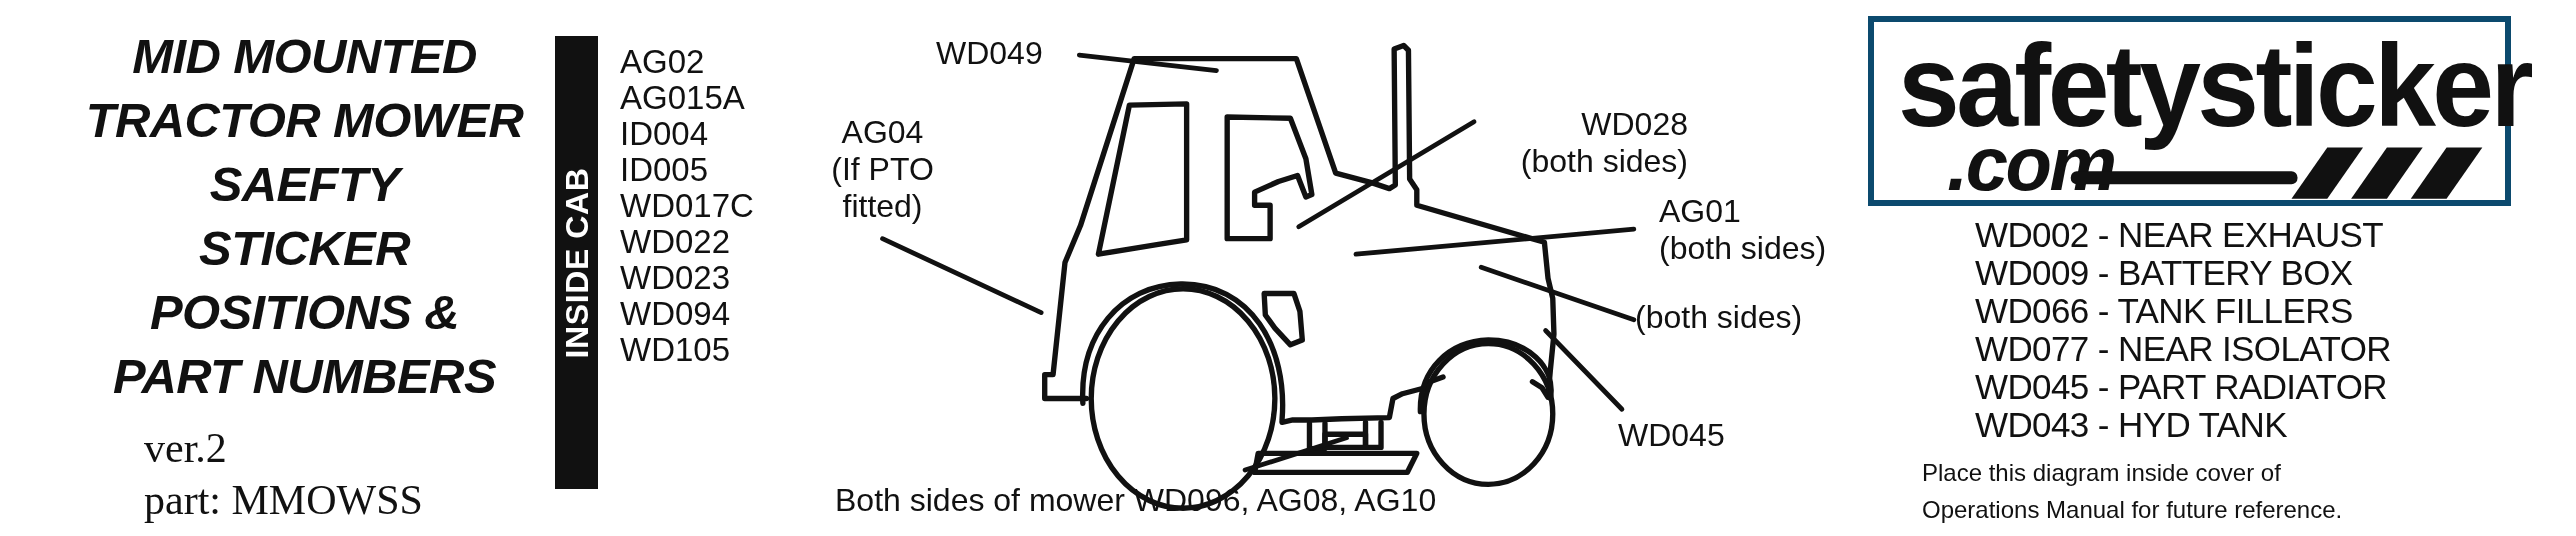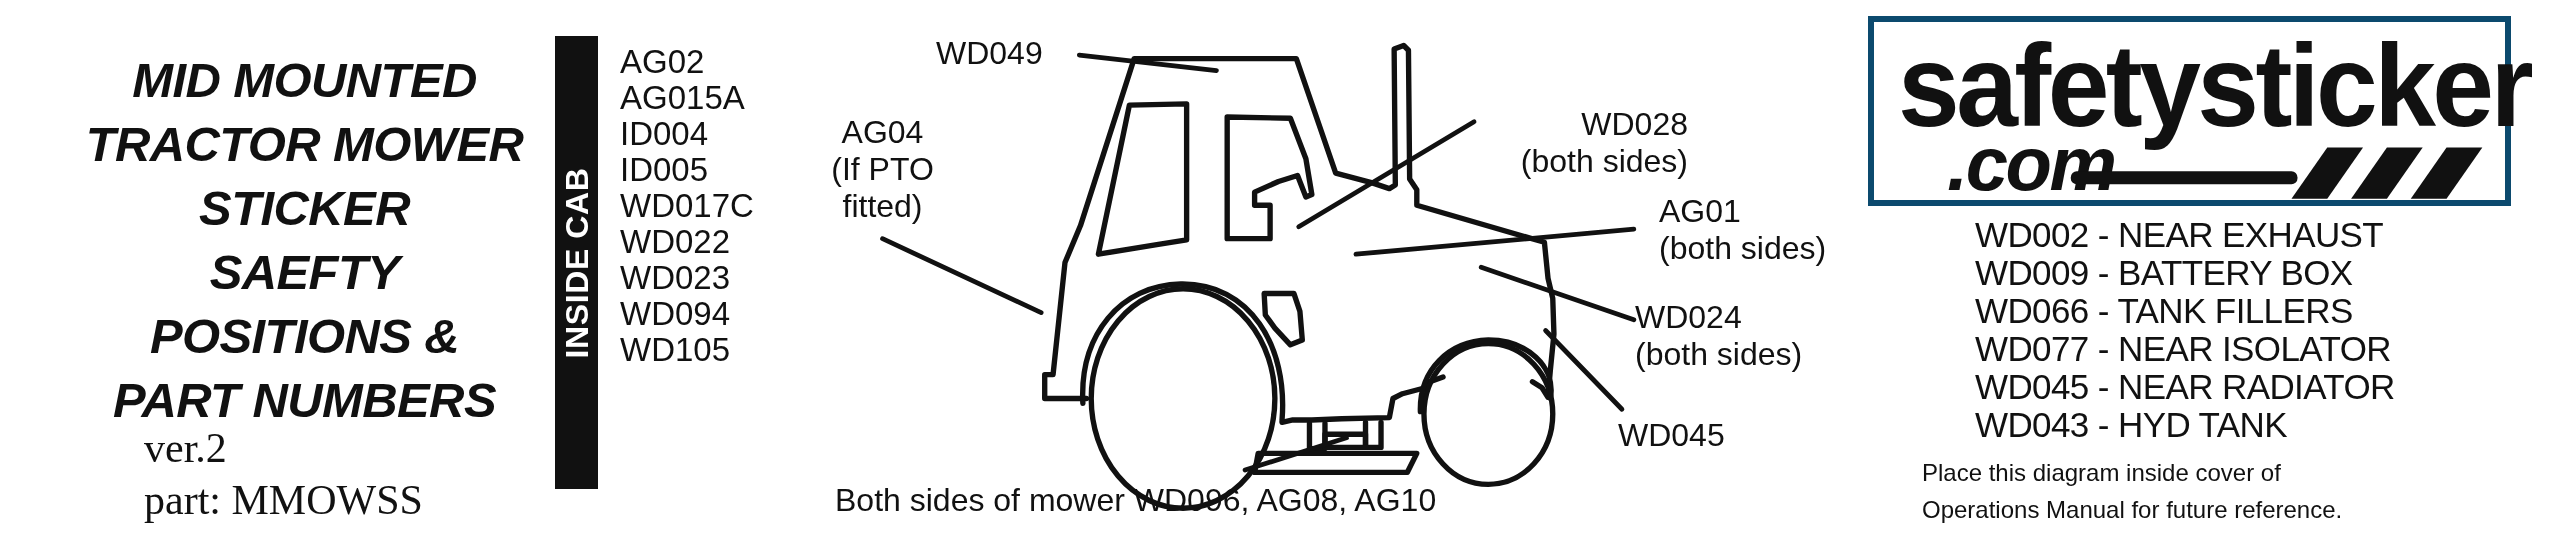--- a/index.html
+++ b/index.html
@@ -1,39 +1,39 @@
 <!DOCTYPE html>
 <html style="font-size:9.5px"><head>
 <meta charset="utf-8">
 <style>
   html,body{margin:0;padding:0;background:#ffffff;}
   body{width:2576px;height:537px;position:relative;overflow:hidden;color:#111;font-family:"Liberation Sans",sans-serif;}
   .abs{position:absolute;}
-  .title{left:72px;top:24px;width:465px;text-align:center;font-weight:bold;font-style:italic;font-size:49px;line-height:64px;letter-spacing:-0.6px;margin-top:24px;}
+  .title{left:72px;top:24px;width:465px;text-align:center;font-weight:bold;font-style:italic;font-size:49px;line-height:64px;letter-spacing:-0.6px;}
   .title div{white-space:nowrap;}
   .meta{left:144px;font-size:42px;line-height:50px;white-space:nowrap;font-family:Liberation Serif, serif;}
   .cabbar{left:555px;top:36px;width:43px;height:453px;background:#111;}
   .cabbar span{position:absolute;left:50%;top:50%;transform:translate(-50%,-50%) rotate(-90deg);color:#fff;font-weight:bold;font-size:32px;white-space:nowrap;letter-spacing:0.6px;}
   .codes{left:620px;top:44px;font-size:33px;line-height:36px;}
   .lbl{font-size:32px;line-height:37px;white-space:nowrap;}
   .logo{left:1868px;top:16px;width:631px;height:178px;border:6px solid #0c4a6e;}
   .logo .w1{position:absolute;left:24px;top:4.8px;font-weight:bold;font-size:111px;line-height:119px;letter-spacing:-3.6px;transform:scaleY(1.05);}
   .logo .w2{position:absolute;left:33px;top:106px;font-weight:bold;font-style:italic;font-size:76px;line-height:72px;letter-spacing:-2.4px;margin-left:40px;}
   .legend{left:1975px;top:216px;font-size:35px;line-height:38px;font-weight:normal;letter-spacing:-0.6px;white-space:nowrap;}
   .note{left:1922px;top:454px;font-size:24px;line-height:37px;white-space:nowrap;}
   svg{position:absolute;left:0;top:0;}
 </style>
 </head>
 <body>
 
 <div class="abs title">
   <div>MID MOUNTED</div>
   <div>TRACTOR MOWER</div>
+  <div>SAEFTY</div>
   <div>STICKER</div>
-  <div>SAEFTY</div>
   <div>POSITIONS &amp;</div>
   <div>PART NUMBERS</div>
 </div>
 <div class="abs meta" style="top:423px">ver.2</div>
 <div class="abs meta" style="top:475px">part: MMOWSS</div>
 
 <div class="abs cabbar">
   <span>INSIDE CAB</span>
 </div>
 <div class="abs codes">
@@ -92,21 +92,20 @@
 </div>
 <div class="abs lbl" style="left:1473px;top:106px;text-align:right;width:215px">
   <div>WD028</div>
   <div>(both sides)</div>
 </div>
 <div class="abs lbl" style="left:1659px;top:193px">
   <div>AG01</div>
   <div>(both sides)</div>
 </div>
 <div class="abs lbl" style="left:1635px;top:299px">
-  <div>WD024</div>
   <div>(both sides)</div>
 </div>
 <div class="abs lbl" style="left:1618px;top:417px">WD045</div>
 <div class="abs lbl" style="left:835px;top:482px">Both sides of mower WD096, AG08, AG10</div>
 
 <div class="abs logo">
   <div class="w1">safetysticker</div>
   <div class="w2">.com</div>
   <svg width="631" height="178" style="left:0;top:0" viewBox="0 0 1058 298">
     <rect x="330" y="250" width="380" height="22" rx="10" fill="#111"></rect>
@@ -114,21 +113,21 @@
     <polygon points="860,210 920,210 860,296 800,296" fill="#111"></polygon>
     <polygon points="960,210 1020,210 960,296 900,296" fill="#111"></polygon>
   </svg>
 </div>
 
 <div class="abs legend">
   <div>WD002 - NEAR EXHAUST</div>
   <div>WD009 - BATTERY BOX</div>
   <div>WD066 - TANK FILLERS</div>
   <div>WD077 - NEAR ISOLATOR</div>
-  <div>WD045 - NEAR RADIATOR</div>
+  <div>WD045 - PART RADIATOR</div>
   <div>WD043 - HYD TANK</div>
 </div>
 
 <div class="abs note">
   <div>Place this diagram inside cover of</div>
   <div>Operations Manual for future reference.</div>
 </div>
 
 
 </body></html>

